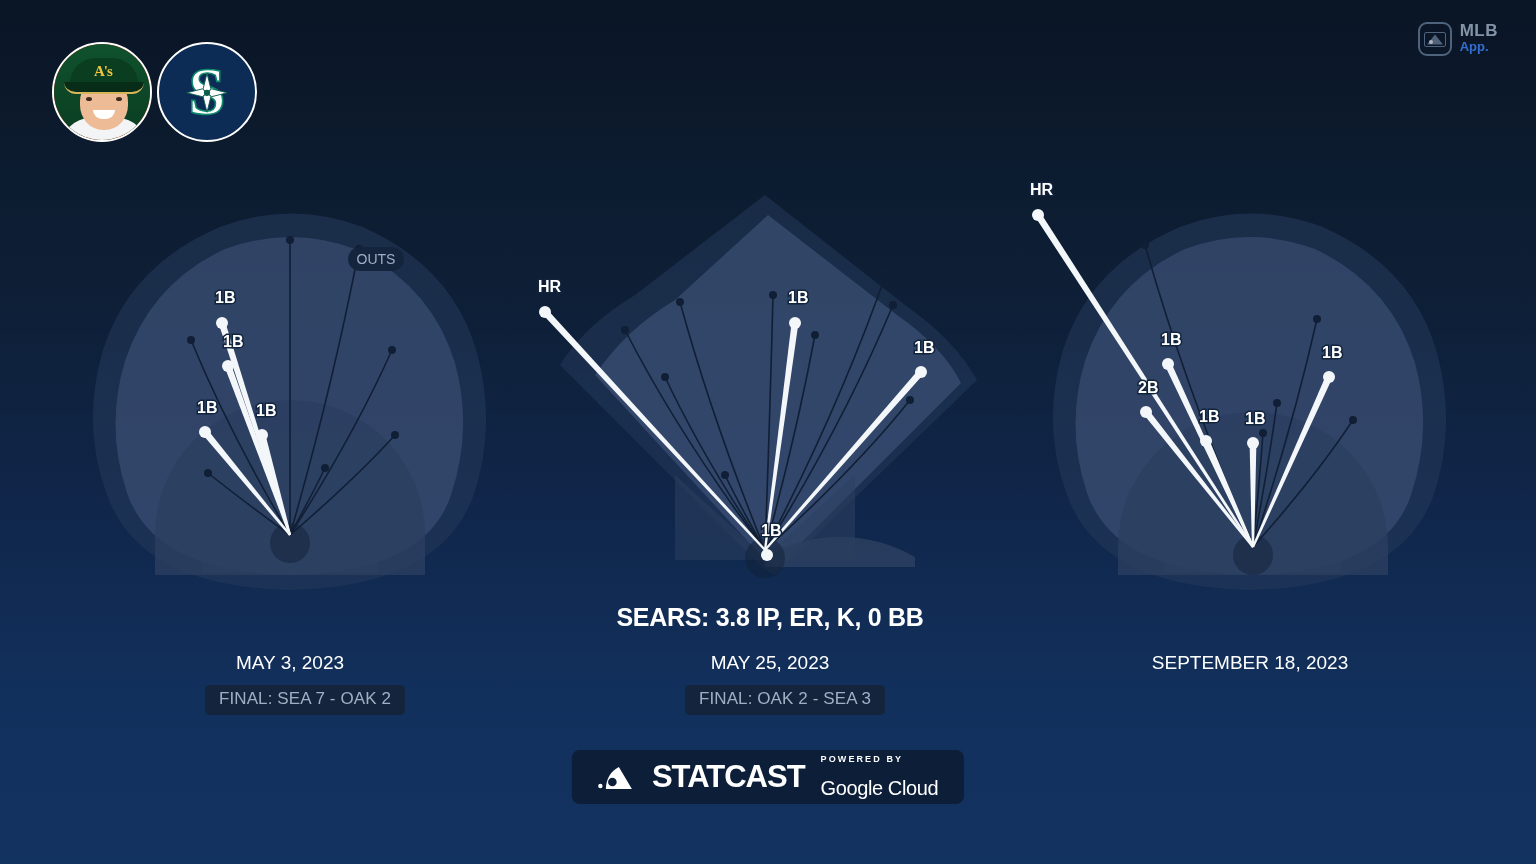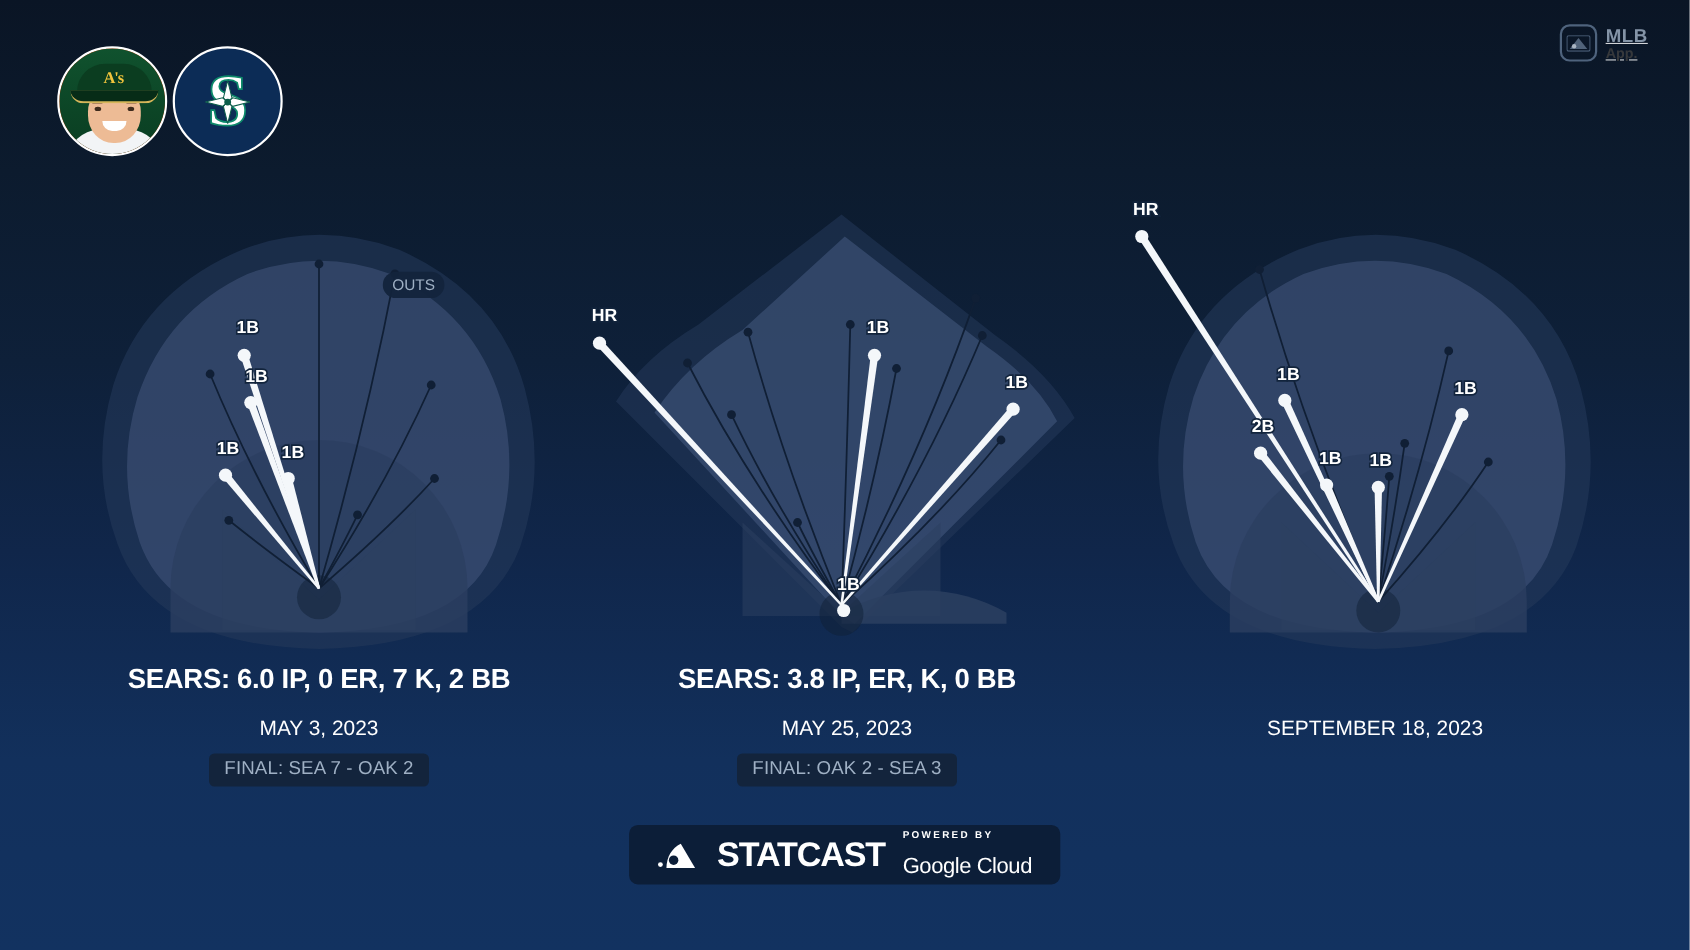--- a/index.html
+++ b/index.html
@@ -45,43 +45,43 @@
 
   
   .mar-wrap{ position:absolute; inset:0; display:flex; align-items:center; justify-content:center; }
   .tm{ position:absolute; right:7px; bottom:7px; font-size:8px; color:#9fb8c9; }
 
   .titles{ position:absolute; left:272px; top:48px; }
   .title{ font-size:40px; font-weight:bold; letter-spacing:-0.5px; line-height:1.05; }
   .subtitle{ font-size:19px; font-weight:400; color:#f2f5f8; margin-top:7px; letter-spacing:-0.2px; }
   .accent-bar{ width:54px; height:7px; background:#9fb0c4; border-radius:3px; margin-top:8px; }
 
-  .mlb-app{ position:absolute; right:38px; top:22px; display:flex; align-items:center; gap:8px; opacity:.82;text-decoration:underline; }
+  .mlb-app{ position:absolute; right:38px; top:22px; display:flex; align-items:flex-start; gap:8px; opacity:.82; }
   .mlb-icon{ width:34px; height:34px; border:2px solid #5e7490; border-radius:9px; display:flex; align-items:center; justify-content:center; }
   .mlb-text{ line-height:1; }
   .mlb-text .m1{ font-size:17px; font-weight:bold; color:#9fb0c4; letter-spacing:0.5px; display:block; }
-  .mlb-text .m2{ font-size:13px; font-weight:bold; color:#404040; display:block; margin-top:1px; }
+  .mlb-text .m2{ font-size:13px; font-weight:bold; color:#3b82f6; display:block; margin-top:1px; }
 
   
   .charts{ position:absolute; left:0; top:175px; width:1536px; height:560px; }
   .panel{ position:absolute; top:0; width:490px; height:560px; }
   .panel.p0{ left:45px; }
   .panel.p1{ left:525px; }
   .panel.p2{ left:1005px; }
   .field-svg{ position:absolute; left:0; top:0; width:490px; height:430px; }
 
   .stat-line{
     position:absolute; top:428px; left:0; width:490px; text-align:center;
     font-size:25px; font-weight:bold; letter-spacing:-0.3px; color:#ffffff;
   }
   .date-line{
     position:absolute; top:477px; left:0; width:490px; text-align:center;
     font-size:19px; font-weight:400; color:#ffffff; letter-spacing:0px;
   }
-  .final-wrap{ position:absolute; top:510px; left:0; width:490px; text-align:center; }
+  .final-wrap{ position:absolute; top:510px; left:15px; width:490px; text-align:center; }
   .final-pill{
     display:inline-block; background:#13243c; color:#9fb0c4;
     font-size:17px; padding:4px 14px 6px; border-radius:5px; letter-spacing:0.1px;
   }
 
   
   .statcast-bar{
     position:absolute; left:50%; transform:translateX(-50%); top:750px;
     height:54px; background:#0c1e38; border-radius:8px;
     display:flex; align-items:center; gap:12px; padding:0 26px;
@@ -185,21 +185,20 @@
           <text x="152" y="238" fill="#ffffff" font-size="16" font-weight="bold" font-family="Liberation Sans, sans-serif" stroke="#12243c" stroke-width="3" paint-order="stroke">1B</text>
           <path d="M246.0592604216856 359.70340708192805 L220.27407766702822 259.0832582532321 L213.72592233297178 260.9167417467679 L243.9407395783144 360.29659291807195 Z" fill="#f4f7fa"></path>
           <circle cx="217" cy="260" r="6" fill="#f4f7fa"></circle>
           <text x="211" y="241" fill="#ffffff" font-size="16" font-weight="bold" font-family="Liberation Sans, sans-serif" stroke="#12243c" stroke-width="3" paint-order="stroke">1B</text>
         </g>
         <g>
           <rect x="303" y="72" width="56" height="24" rx="12" fill="#13243c" opacity="0.95"></rect>
           <text x="331" y="89" fill="#9fb0c4" font-size="14" text-anchor="middle" font-family="Liberation Sans, sans-serif">OUTS</text>
         </g>
       </svg>
-    <div class="stat-line">SEARS: 6.0 IP, 0 ER, 7 K, 2 BB</div>
     <div class="date-line">MAY 3, 2023</div>
     <div class="final-wrap">
       <span class="final-pill">FINAL: SEA 7 - OAK 2</span>
     </div>
   </div>
 
   <div class="panel p1">
     <svg class="field-svg" viewBox="0 0 490 430">
         <g>
           <path d="M240 395 L35 190 Q60 150 110 120 L240 20 L380 130 Q430 165 452 205 L250 400 Z" fill="#24395a" opacity="0.55"></path>

